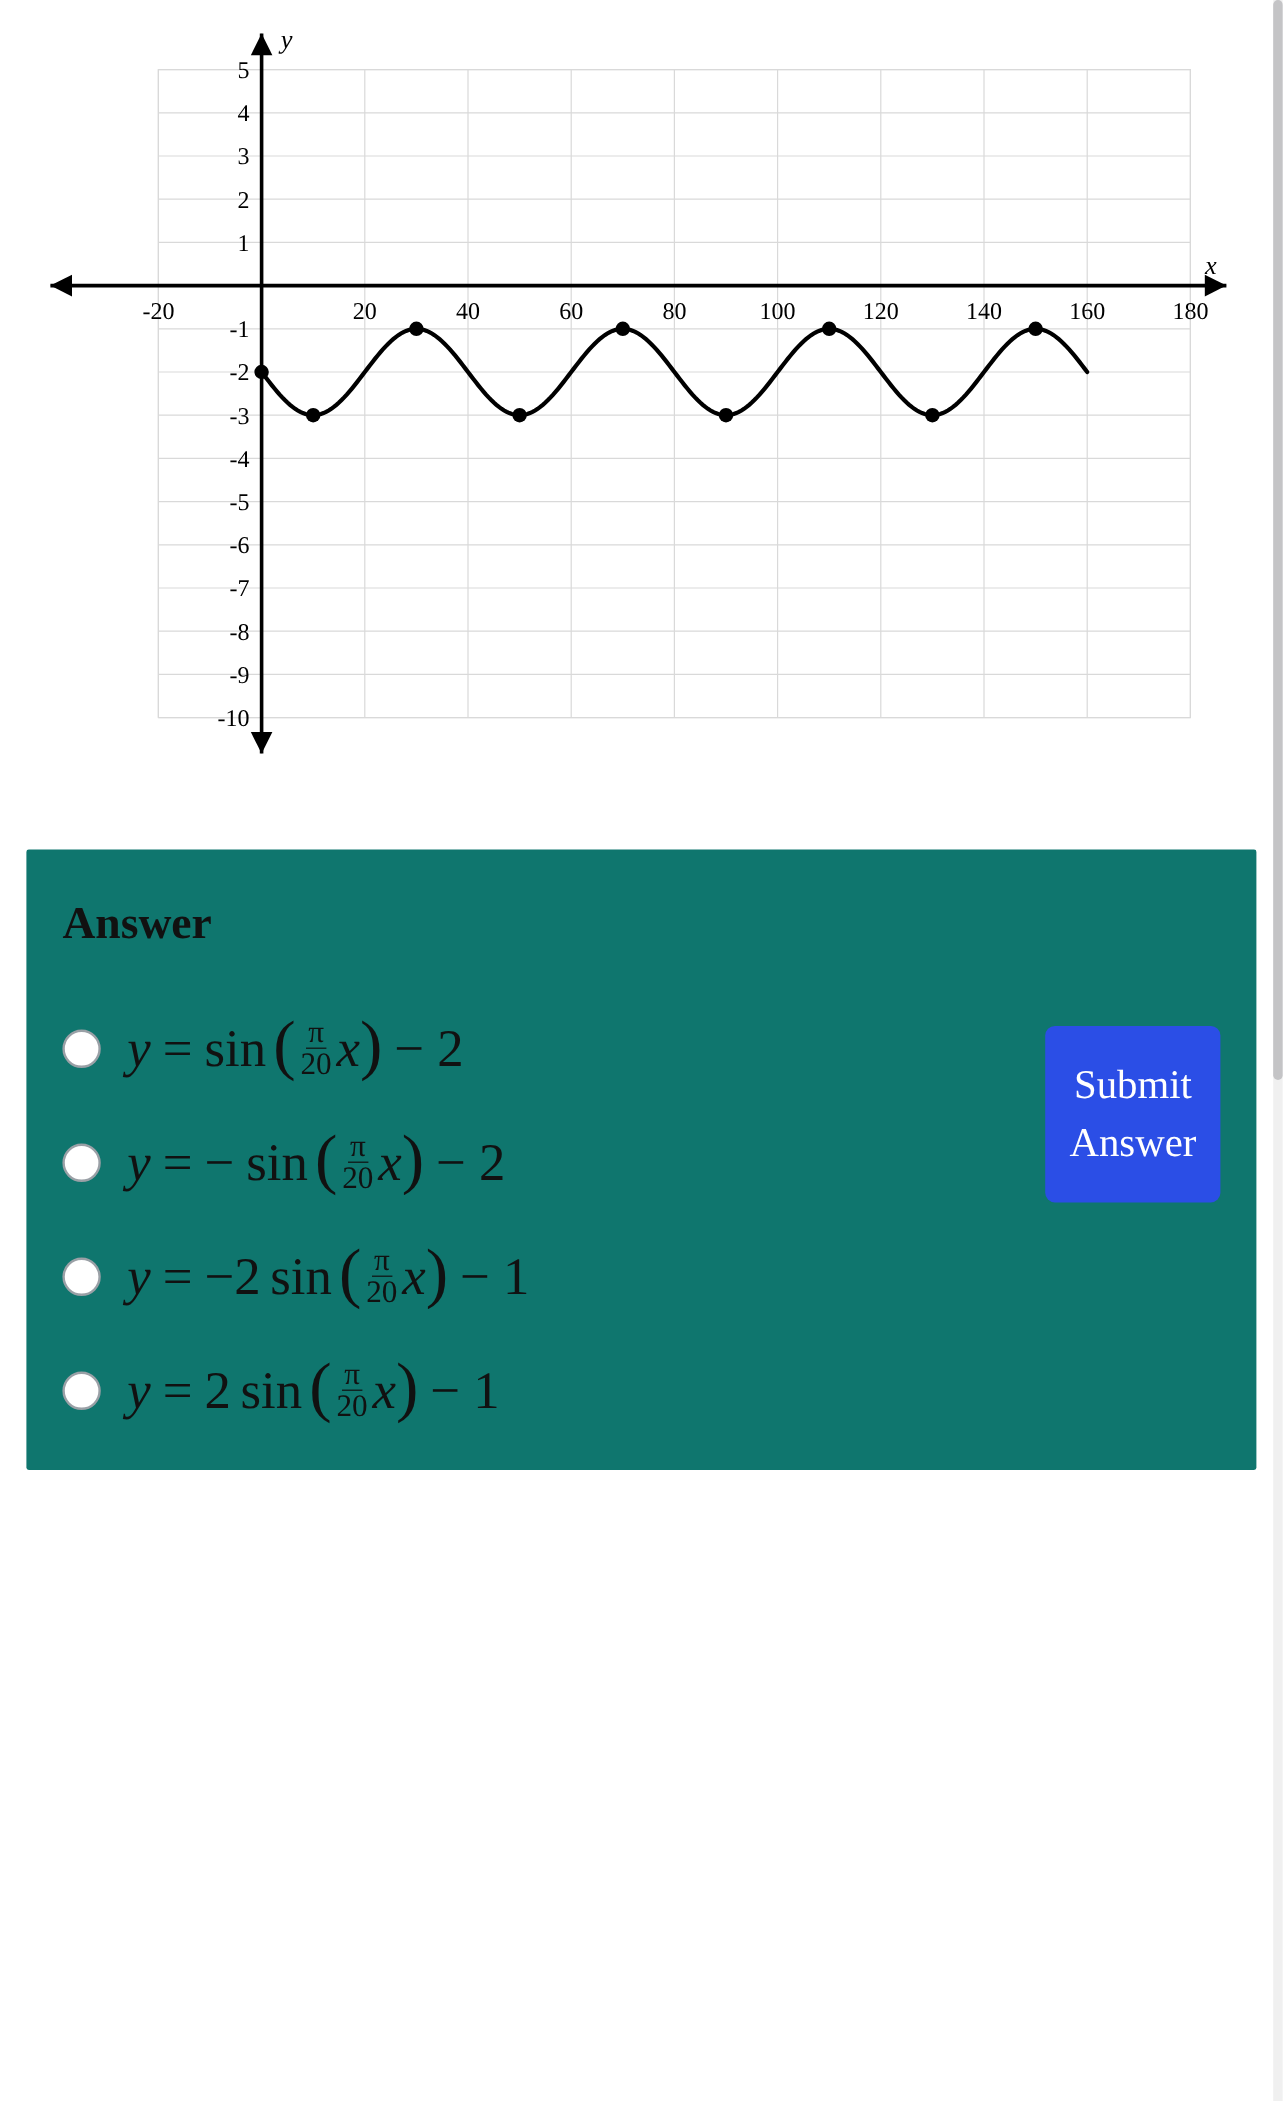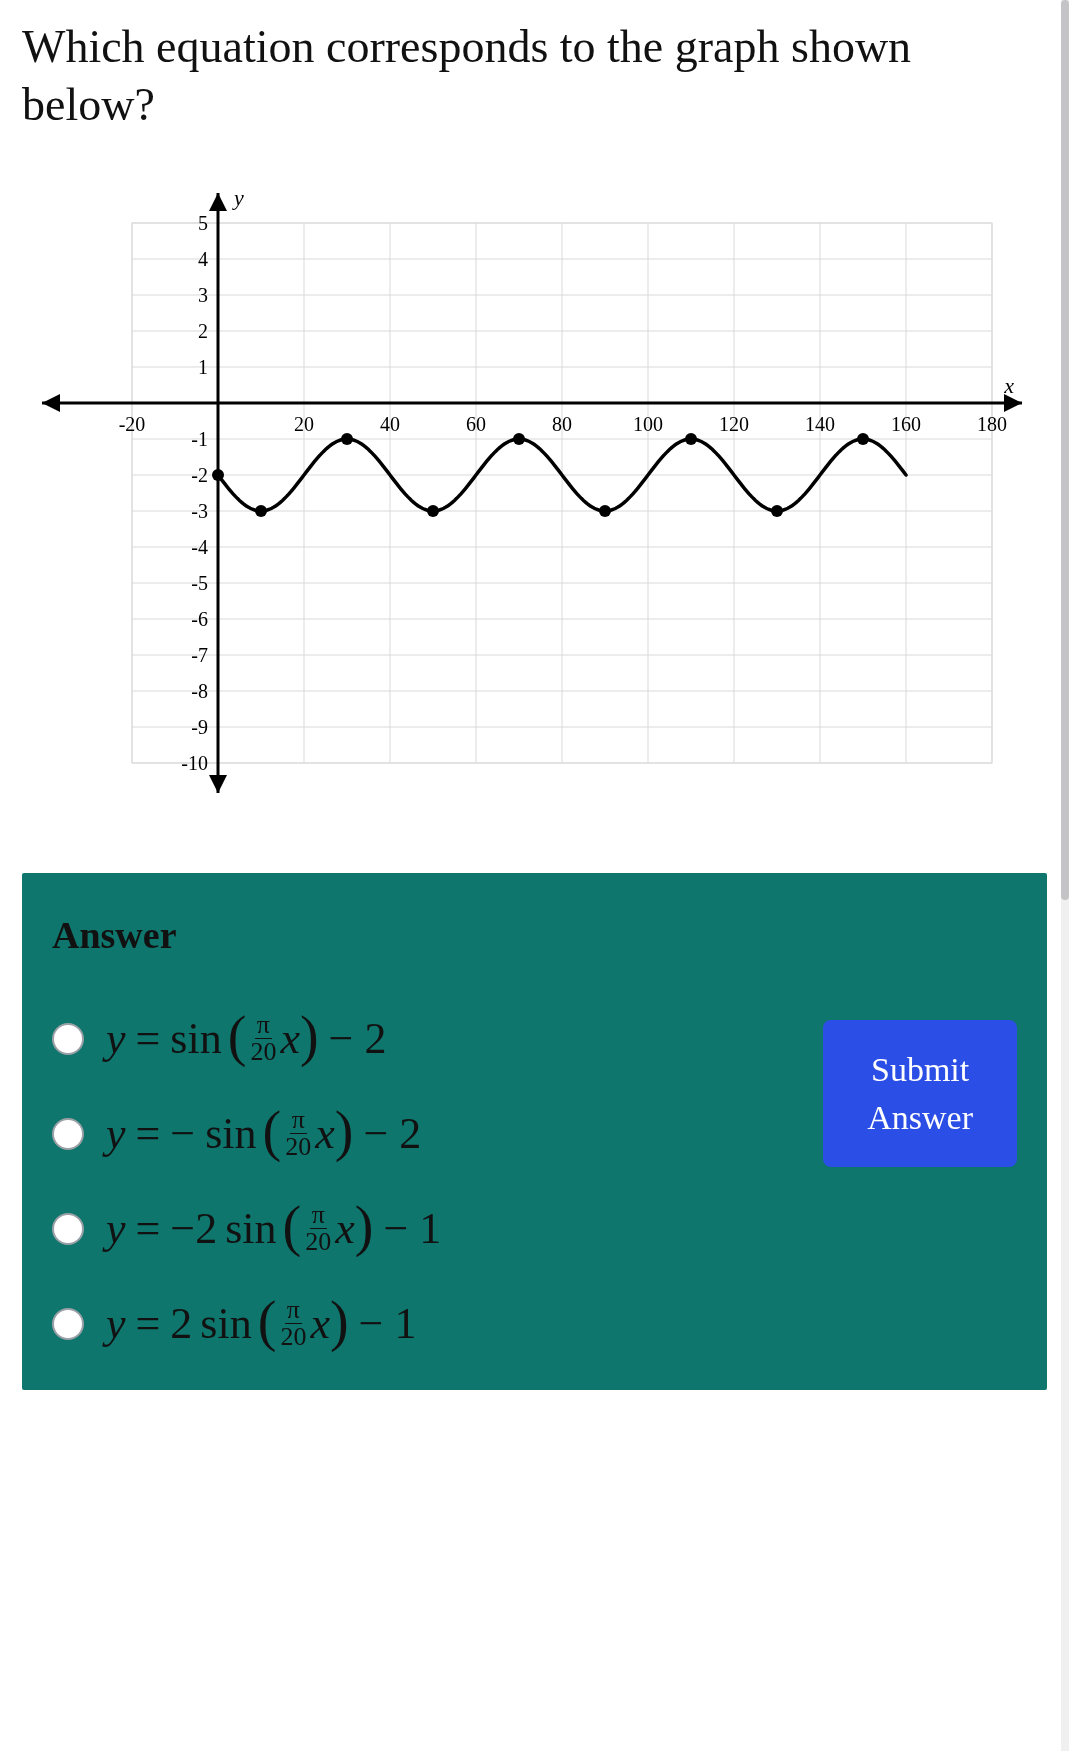--- a/index.html
+++ b/index.html
@@ -99,40 +99,39 @@
   }
   .frac .num { border-bottom: 1.5px solid #111; padding: 0 2px; }
   .frac .den { padding: 0 2px; }
   .big-paren { font-size: 56px; line-height: 0; position: relative; top: -3px; }
   .it { font-style: italic; }
   .submit-btn {
     background: #2b4ee6;
     color: #fff;
     font-family: Georgia, serif;
     font-size: 34px;
-    padding: 26px 44px;
+    padding: 26px 20px;
     border: none;
     border-radius: 8px;
     text-align: center;
     line-height: 1.4;
     cursor: pointer;
     align-self: flex-start;
     margin-top: 8px;
   }
 </style>
 </head>
 <body>
 
 <div class="scrollbar-right">
   <div class="scrollbar-thumb"></div>
 </div>
 
 <div class="content">
 
-  <div class="question">Which equation corresponds to the graph shown below?</div>
 
   <div class="chart-wrap">
     <svg id="graph-svg" width="1000" height="620" viewBox="0 0 1000 620">
         <rect x="100" y="40" width="860" height="540" fill="none" stroke="#d9d9d9" stroke-width="1"></rect>
         <line x1="100" y1="40" x2="100" y2="580" stroke="#d9d9d9" stroke-width="1"></line>
         <line x1="186" y1="40" x2="186" y2="580" stroke="#d9d9d9" stroke-width="1"></line>
         <line x1="272" y1="40" x2="272" y2="580" stroke="#d9d9d9" stroke-width="1"></line>
         <line x1="358" y1="40" x2="358" y2="580" stroke="#d9d9d9" stroke-width="1"></line>
         <line x1="444" y1="40" x2="444" y2="580" stroke="#d9d9d9" stroke-width="1"></line>
         <line x1="530" y1="40" x2="530" y2="580" stroke="#d9d9d9" stroke-width="1"></line>

